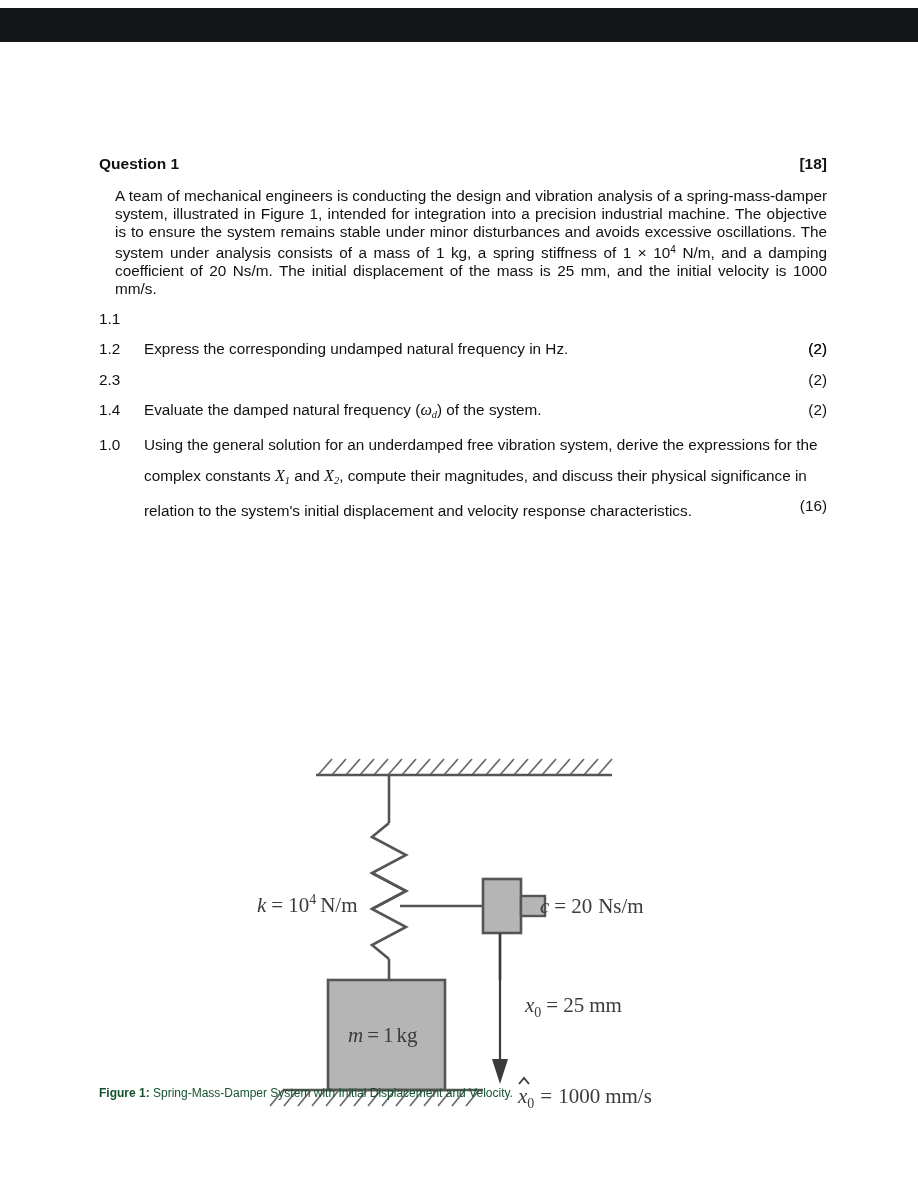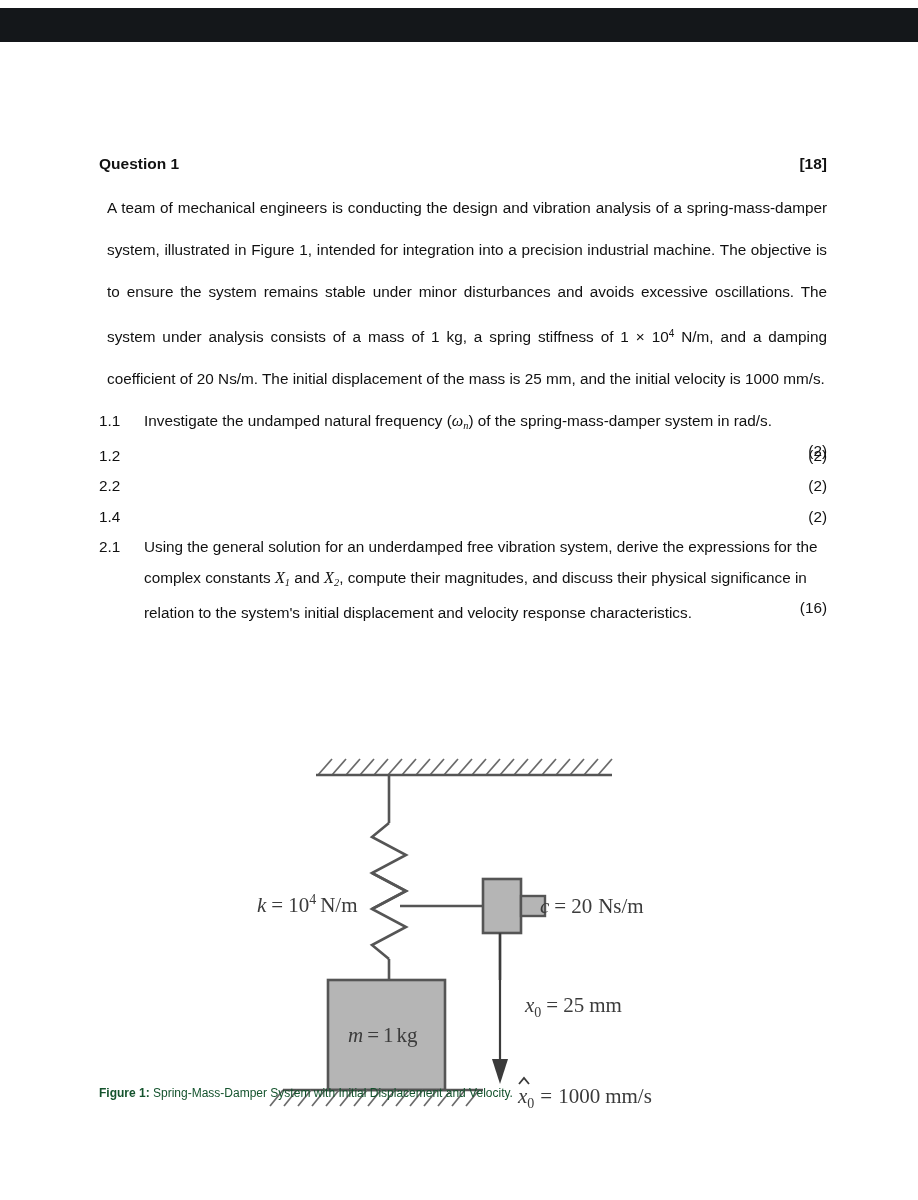--- a/index.html
+++ b/index.html
@@ -50,24 +50,24 @@
     justify-content: space-between;
     align-items: baseline;
     font-weight: bold;
     font-size: 15.5px;
     margin-bottom: 14px;
   }
   .q-head .marks { font-weight: bold; }
 
   .para {
     font-size: 15.3px;
-    line-height: 42px;
+    line-height: 18px;
     text-align: justify;
     text-justify: inter-word;
-    margin: 0 0 2px 8px;
+    margin: 0 0 2px 16px;
   }
   .para.lead { margin-bottom: 1px; }
   .para.nojust { text-align: left; }
 
   
   .items { margin-top: 6px; }
   .item {
     position: relative;
     display: flex;
     font-size: 15.3px;
@@ -146,48 +146,49 @@
     </div>
 
     <p class="para lead"><span>A team of mechanical engineers is conducting the design and vibration analysis of a spring-mass-damper system, illustrated in Figure 1, intended for integration into a precision industrial machine. The objective is to ensure the system remains stable under minor disturbances and avoids excessive oscillations. The system under analysis consists of a mass of 1 kg, a spring stiffness of 1 × 10</span><span class="sup">4</span><span> N/m, and a damping coefficient of 20 Ns/m. The initial displacement of the mass is 25 mm, and the initial velocity is 1000 mm/s.</span></p>
 
 
     <div class="items">
 
       <div class="item">
         <span class="num">1.1</span>
         <span class="body">
-          <span class="txt"><span>Investigate the undamped natural frequency (</span><span class="mi">ω</span><span class="sub">n</span><span>) of the spring-mass-damper system in rad/s.</span></span>
           <span class="marks" style="top:30.5px;">(2)</span>
         </span>
       </div>
 
       <div class="item">
         <span class="num">1.2</span>
         <span class="body">
+          <span class="txt left">Express the corresponding undamped natural frequency in Hz.</span>
           <span class="marks" style="top:0;">(2)</span>
         </span>
       </div>
 
       <div class="item">
-        <span class="num">2.2</span>
+        <span class="num">2.3</span>
         <span class="body">
           <span class="marks" style="top:0;">(2)</span>
         </span>
       </div>
 
       <div class="item">
         <span class="num">1.4</span>
         <span class="body">
+          <span class="txt left"><span>Evaluate the damped natural frequency (</span><span class="mi">ω</span><span class="sub">d</span><span>) of the system.</span></span>
           <span class="marks" style="top:0;">(2)</span>
         </span>
       </div>
 
       <div class="item">
-        <span class="num">2.1</span>
+        <span class="num">1.0</span>
         <span class="body">
           <span class="txt"><span>Using the general solution for an underdamped free vibration system, derive the expressions for the complex constants </span><span class="mi">X</span><span class="sub">1</span><span> and </span><span class="mi">X</span><span class="sub">2</span><span>, compute their magnitudes, and discuss their physical significance in relation to the system's initial displacement and velocity response characteristics.</span></span>
           <span class="marks" style="top:61px;">(16)</span>
         </span>
       </div>
 
     </div>
   </div>
 
   <div id="figure">

